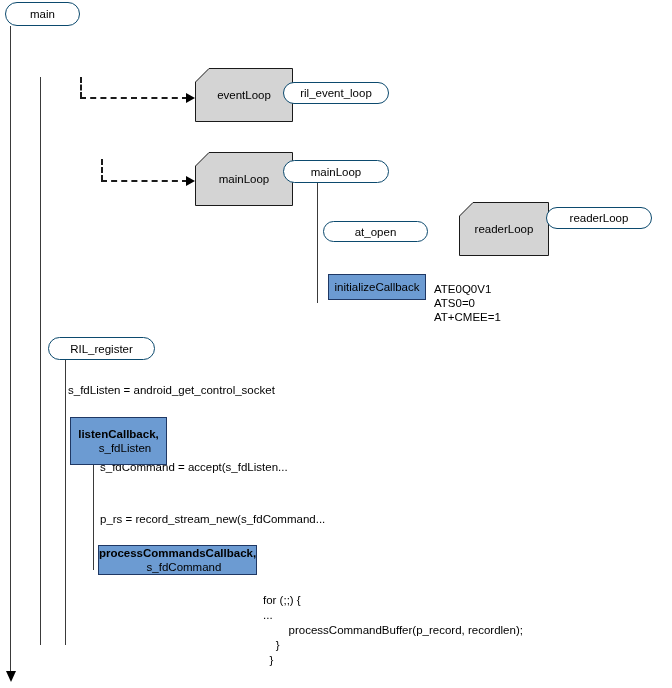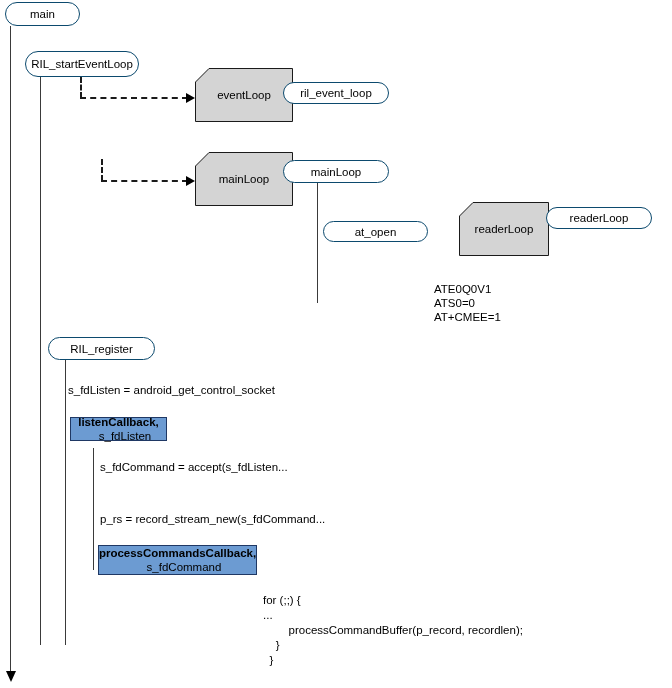--- a/index.html
+++ b/index.html
@@ -134,23 +134,20 @@
 
   <svg class="shape" style="left:459px; top:202px; width:90px; height:54px;">
     <polygon points="14,0.5 89.5,0.5 89.5,53.5 0.5,53.5 0.5,14" fill="#d4d4d4" stroke="#1a1a1a" stroke-width="1"></polygon>
   </svg>
   <div class="txt" style="left:459px; top:223px; width:90px; text-align:center; white-space:nowrap;">readerLoop</div>
 
   <div class="lozenge" style="left:5px; top:2px; width:75px; height:24px;">
     <span>main</span>
   </div>
 
-  <div class="lozenge" style="left:25px; top:51px; width:114px; height:26px;">
-    <span>RIL_startEventLoop</span>
-  </div>
 
   <div class="lozenge" style="left:283px; top:82px; width:106px; height:22px;">
     <span>ril_event_loop</span>
   </div>
 
 
   <div class="lozenge" style="left:283px; top:160px; width:106px; height:23px;">
     <span>mainLoop</span>
   </div>
 
@@ -159,22 +156,25 @@
   </div>
 
   <div class="lozenge" style="left:546px; top:207px; width:106px; height:22px;">
     <span>readerLoop</span>
   </div>
 
   <div class="lozenge" style="left:48px; top:337px; width:107px; height:23px;">
     <span>RIL_register</span>
   </div>
 
+  <div class="cbbox single" style="left:328px; top:274px; width:98px; height:26px;">
+    <span class="l1" style="font-weight:normal;">initializeCallback</span>
+  </div>
 
-  <div class="cbbox" style="left:70px; top:417px; width:97px; height:24px;">
+  <div class="cbbox" style="left:70px; top:417px; width:97px; height:48px;">
     <span class="l1">listenCallback,</span>
     <span class="l2">s_fdListen</span>
   </div>
 
   <div class="cbbox" style="left:98px; top:545px; width:159px; height:30px;">
     <span class="l1">processCommandsCallback,</span>
     <span class="l2">s_fdCommand</span>
   </div>
 
   <div class="txt" style="left:434px; top:283px;">ATE0Q0V1</div>

